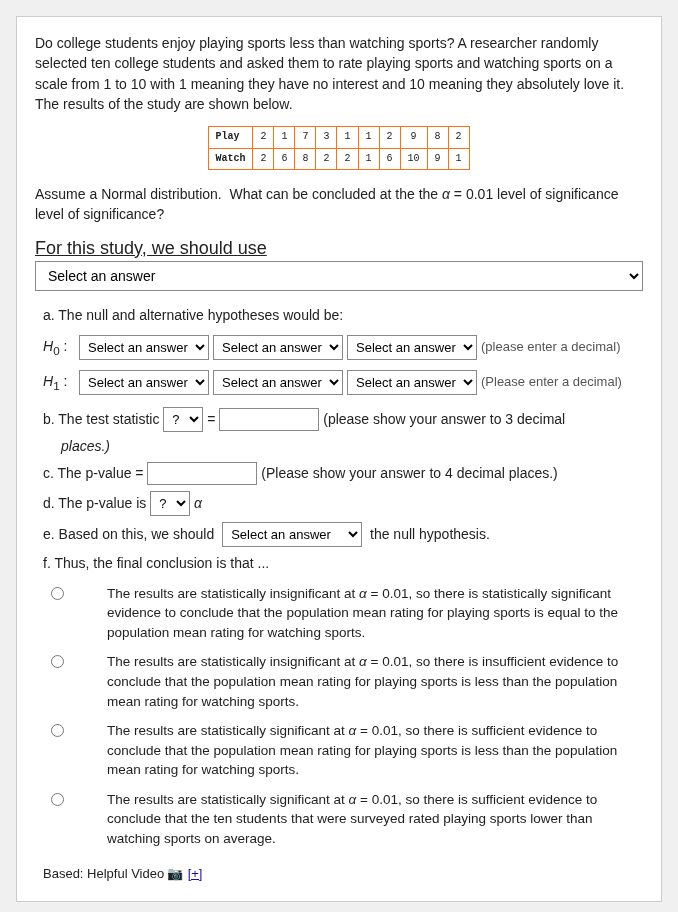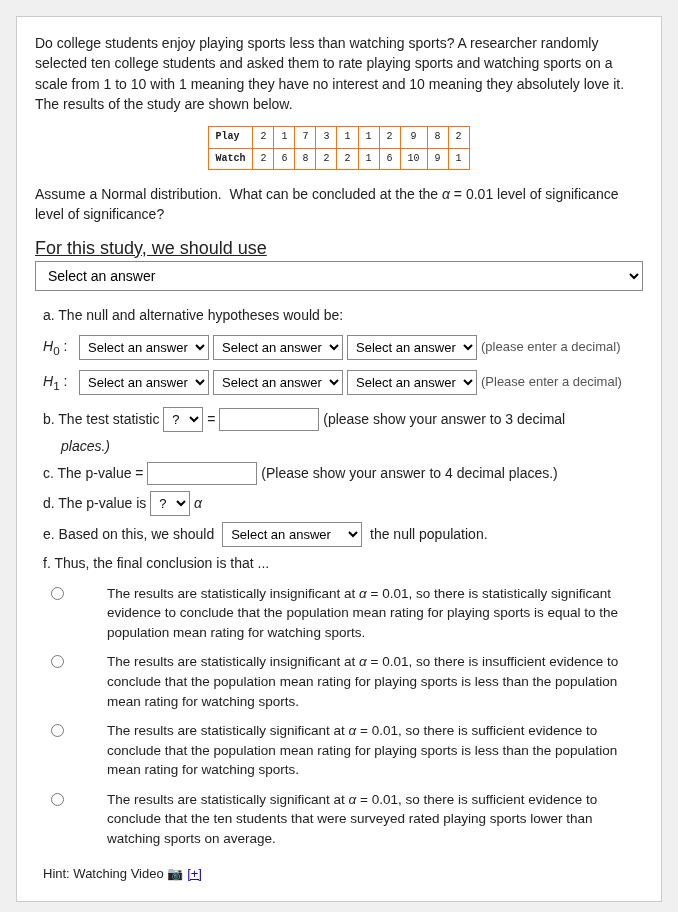--- a/index.html
+++ b/index.html
@@ -296,21 +296,21 @@
     <span> <i>α</i></span>
   </div>
 
   <div class="section-e" style="margin-bottom:6px;">
     <span>e. Based on this, we should</span>
     <select class="small-select" style="width:140px; margin: 0 4px;">
       <option>Select an answer</option>
       <option>reject</option>
       <option>fail to reject</option>
     </select>
-    <span>the null population.</span>
+    <span>the null hypothesis.</span>
   </div>
 
   <div class="section-f" style="margin-bottom:10px;">
     <span>f. Thus, the final conclusion is that ...</span>
   </div>
 
   <div style="padding-left: 12px;">
 
     <div class="radio-option">
       <input type="radio" name="conclusion" id="r1" style="">
@@ -337,20 +337,20 @@
       <input type="radio" name="conclusion" id="r4" style="">
       <label for="r4">
         The results are statistically significant at <i>α</i> = 0.01, so there is sufficient evidence to conclude that the ten students that were surveyed rated playing sports lower than watching sports on average.
       </label>
     </div>
 
   </div>
 
   <div class="hint-section">
     <p>
-      <span>Hint: Watching Video</span>
+      <span>Based: Helpful Video</span>
       <span> 📷</span>
       <span class="hint-link">[+]</span>
     </p>
 
   </div>
 
 </div>
 
 </body></html>

